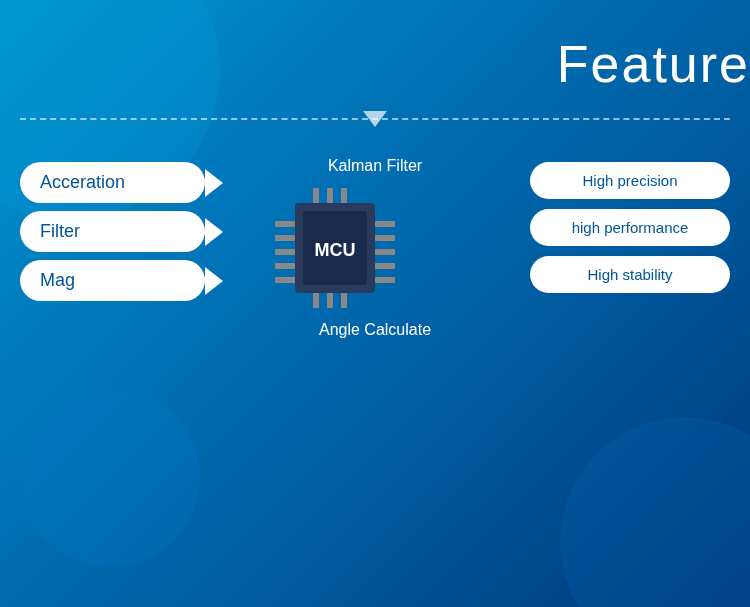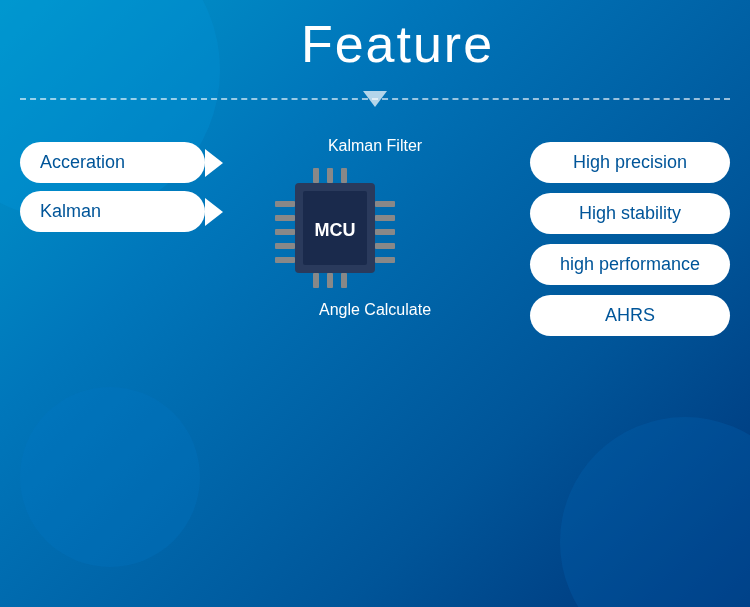--- a/index.html
+++ b/index.html
@@ -43,22 +43,22 @@
       width: 180px;
       height: 180px;
       border-radius: 50%;
       background: rgba(0, 120, 200, 0.25);
       bottom: 40px;
       left: 20px;
     }
 
     
     .title {
-      text-align: center;
-      padding-top: 14px;
+      text-align: right;
+      padding-top: 34px;
       padding-bottom: 15px;
       margin-left: 45px;
     }
     .title h1 {
       color: white;
       font-size: 52px;
       font-weight: 300;
       letter-spacing: 2px;
     }
 
@@ -170,21 +170,21 @@
       gap: 10px;
       width: 200px;
       padding-top: 5px;
       align-items: flex-end;
     }
 
     .feature-tag {
       background: white;
       border-radius: 25px;
       padding: 10px 20px;
-      font-size: 18px;
+      font-size: 15px;
       color: #005599;
       font-weight: 500;
       width: 200px;
       text-align: center;
     }
   </style>
 </head>
 <body>
 
 <div class="background">
@@ -201,21 +201,24 @@
     <div class="divider-arrow"></div>
   </div>
 
   <div class="content">
 
     <div class="left-col">
       <div class="sensor-tag">
         <span>Acceration</span>
       </div>
       <div class="sensor-tag">
-        <span>Kalman</span>
+        <span>Filter</span>
+      </div>
+      <div class="sensor-tag">
+        <span>Mag</span>
       </div>
     </div>
 
     <div class="center-col">
       <div class="kalman-label">Kalman Filter</div>
       <div class="mcu-chip">
         <svg class="chip-svg" viewBox="0 0 140 130" xmlns="http://www.w3.org/2000/svg">
 
           <rect x="30" y="20" width="80" height="90" rx="4" ry="4" fill="#2a3a5c"></rect>
 
@@ -245,24 +248,21 @@
         </svg>
       </div>
       <div class="angle-label">Angle Calculate</div>
     </div>
 
     <div class="right-col">
       <div class="feature-tag">
         <span>High precision</span>
       </div>
       <div class="feature-tag">
+        <span>high performance</span>
+      </div>
+      <div class="feature-tag">
         <span>High stability</span>
-      </div>
-      <div class="feature-tag">
-        <span>high performance</span>
-      </div>
-      <div class="feature-tag">
-        <span>AHRS</span>
       </div>
     </div>
 
   </div>
 </div>
 
 </body></html>

